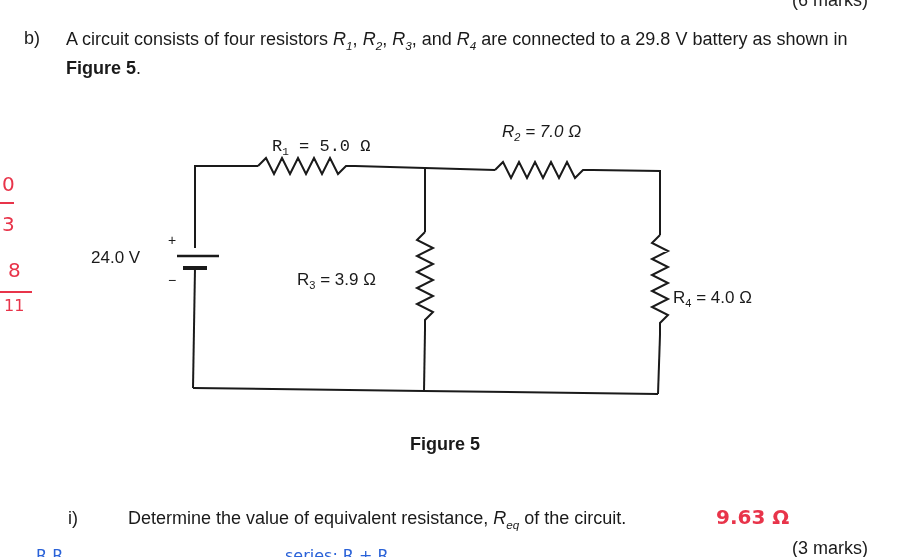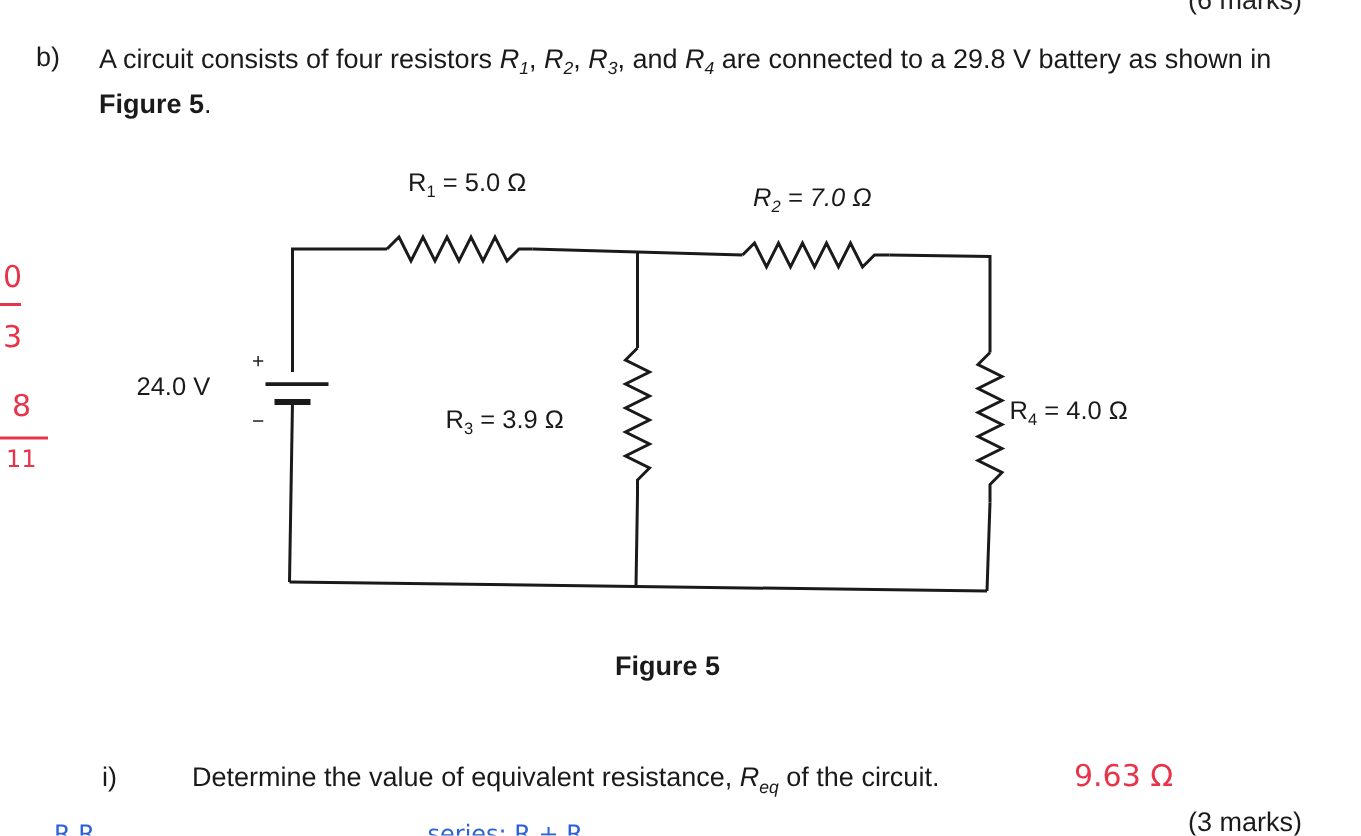--- a/index.html
+++ b/index.html
@@ -13,21 +13,21 @@
     .q-text { left: 66px; top: 28px; font-size: 18px; line-height: 22px; width: 830px; white-space: normal; }
     .q-text i { font-style: italic; }
     .q-text b { font-weight: bold; }
     .lbl { font-size: 17px; }
     .fig-caption { left: 410px; top: 434px; font-size: 18px; font-weight: bold; }
     .sub-label { left: 68px; top: 508px; font-size: 18px; }
     .sub-text { left: 110px; top: 508px; font-size: 18px; margin-left: 18px; }
     .marks-bottom { left: 792px; top: 538px; font-size: 18px; }
     .hand-red { color: #e8344a; font-family: "DejaVu Sans", sans-serif; }
     .hand-blue { color: #2a62d8; font-family: "DejaVu Sans", sans-serif; }
-    .answer { left: 716px; top: 505px; font-size: 20px; }
+    .answer { left: 716px; top: 505px; font-size: 20px; font-weight: bold; }
     .margin-note { font-size: 20px; }
     .margin-line { position: absolute; height: 2px; background: #e8344a; }
     svg.circuit { position: absolute; left: 0; top: 0; }
     svg.circuit path, svg.circuit line { stroke: #1a1a1a; stroke-width: 2; fill: none; }
     sub { font-size: 0.65em; }
   </style>
 </head>
 <body>
 
 <div class="abs marks-top">(6 marks)</div>
@@ -61,24 +61,24 @@
   <path d="M195 268 L193 388"></path>
 
   <line x1="177" y1="256" x2="219" y2="256" style="stroke-width:2.5"></line>
   <line x1="183" y1="268" x2="207" y2="268" style="stroke-width:4"></line>
 </svg>
 
 <div class="abs lbl" style="left:91px; top:248px;">24.0 V</div>
 <div class="abs lbl" style="left:168px; top:232px; font-size:14px;">+</div>
 <div class="abs lbl" style="left:168px; top:272px; font-size:14px;">−</div>
 
-<div class="abs lbl" style="left:272px; top:112px;"><span>R</span><sub>1</sub><span> = 5.0 Ω</span></div>
+<div class="abs lbl" style="left:272px; top:137px;font-family:Liberation Mono, monospace;"><span>R</span><sub>1</sub><span> = 5.0 Ω</span></div>
 <div class="abs lbl" style="left:502px; top:122px;font-style:italic;"><span>R</span><sub>2</sub><span> = 7.0 Ω</span></div>
 <div class="abs lbl" style="left:297px; top:270px;"><span>R</span><sub>3</sub><span> = 3.9 Ω</span></div>
-<div class="abs lbl" style="left:673px; top:264px;"><span>R</span><sub>4</sub><span> = 4.0 Ω</span></div>
+<div class="abs lbl" style="left:673px; top:288px;"><span>R</span><sub>4</sub><span> = 4.0 Ω</span></div>
 
 <div class="abs fig-caption">Figure 5</div>
 
 <div class="abs sub-label">i)</div>
 <div class="abs sub-text"><span>Determine the value of equivalent resistance, </span><i><span>R</span><sub>eq</sub></i><span> of the circuit.</span></div>
 <div class="abs marks-bottom">(3 marks)</div>
 
 <div class="abs hand-red answer">9.63 Ω</div>
 <div class="abs hand-red margin-note" style="left:2px; top:172px;">0</div>
 <div class="margin-line" style="left:0; top:202px; width:14px;"></div>

